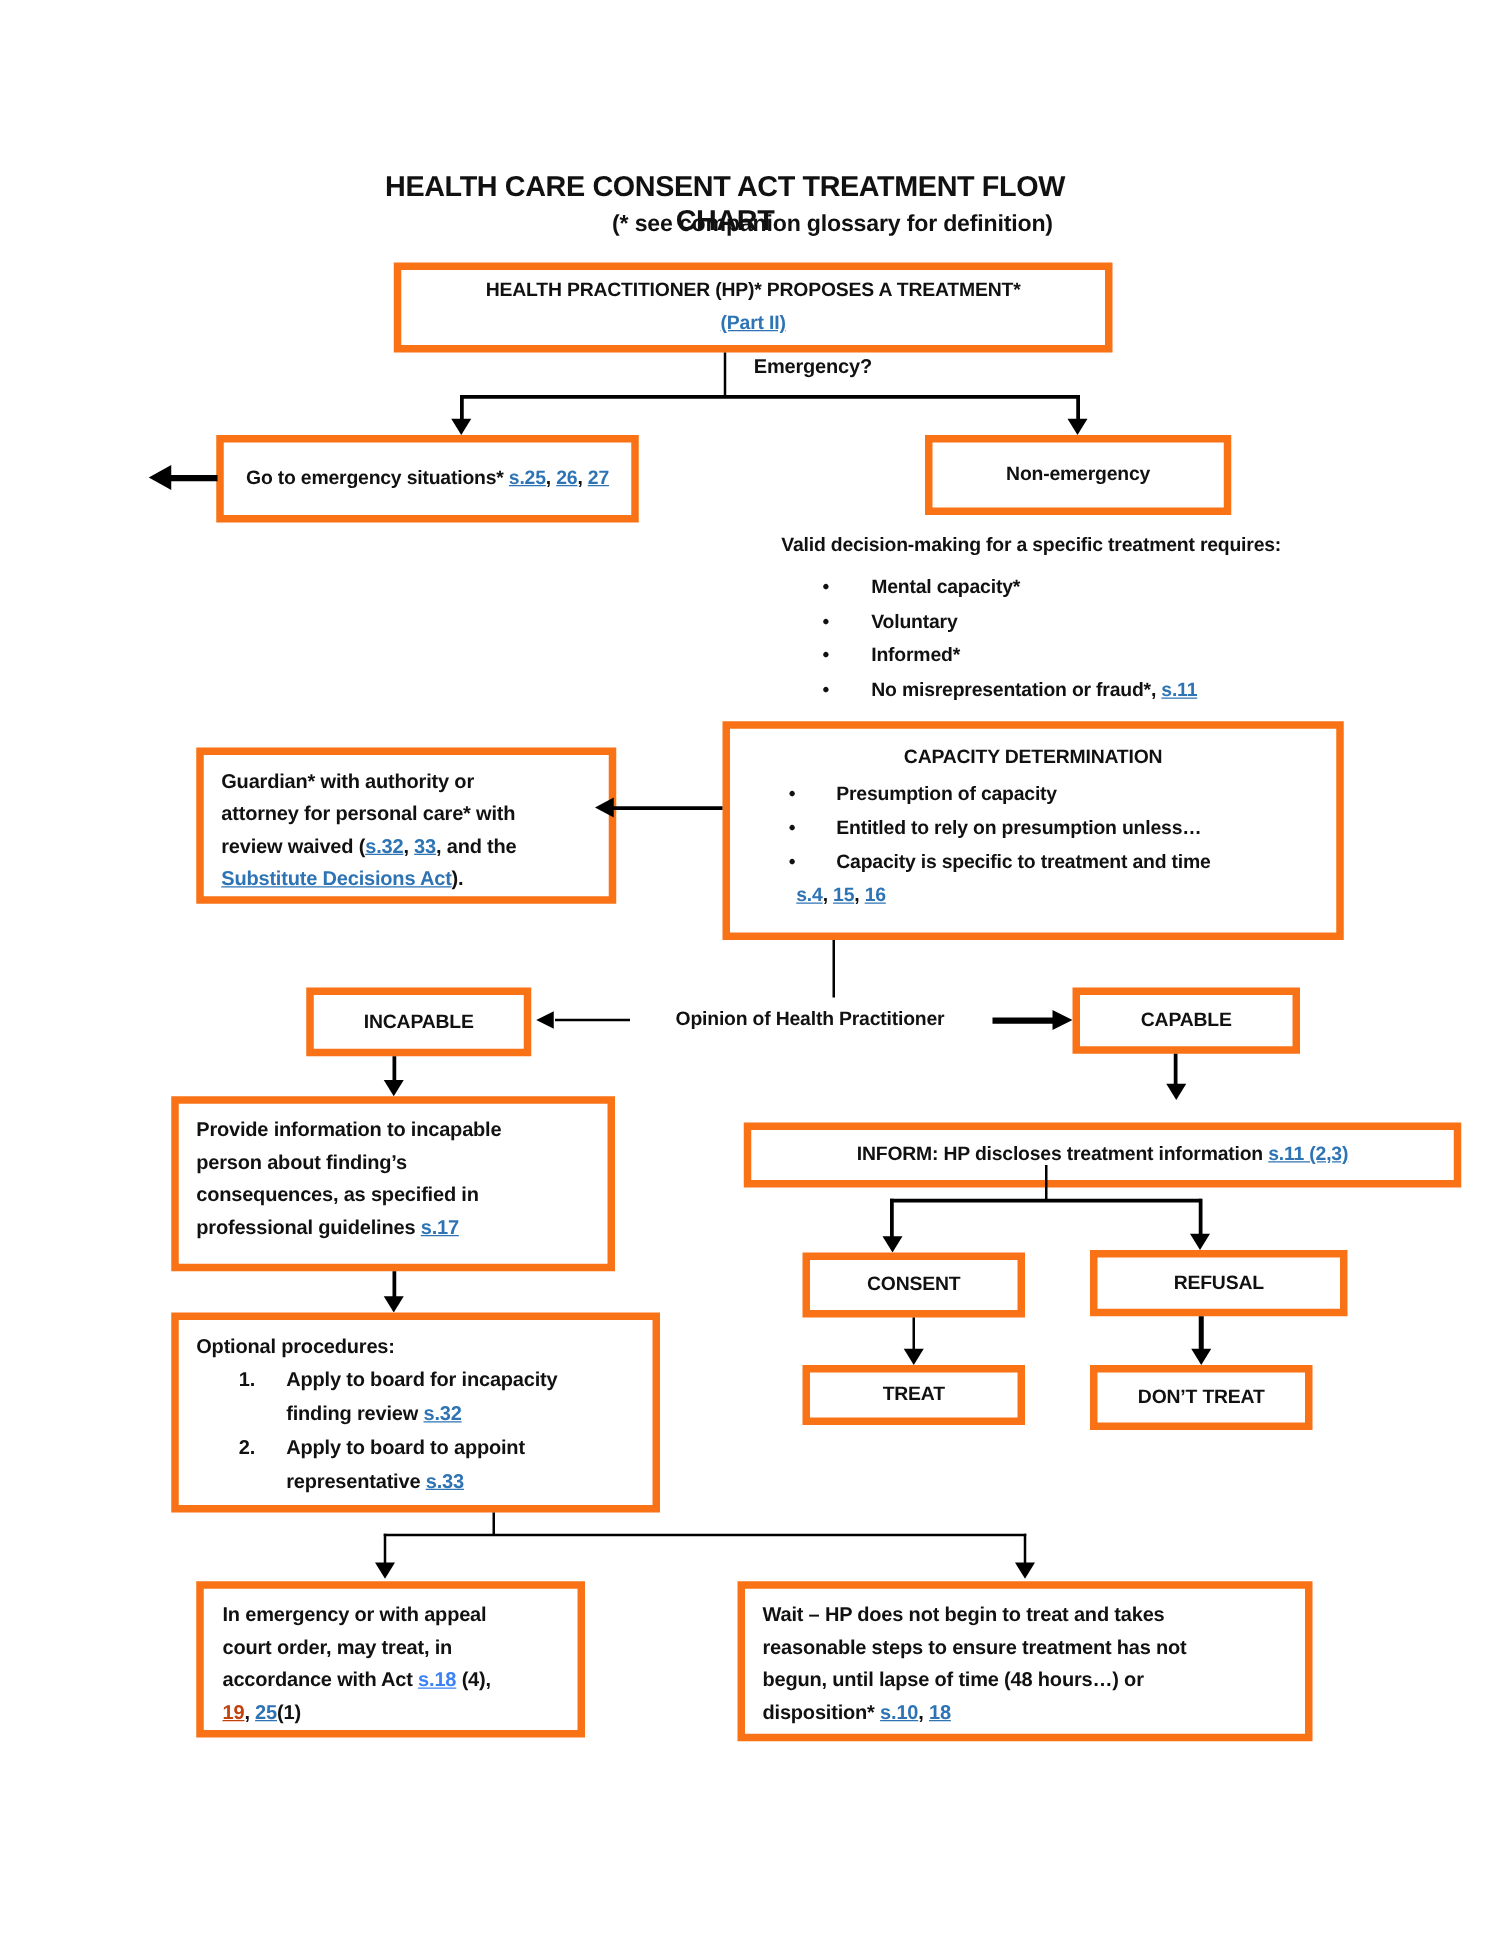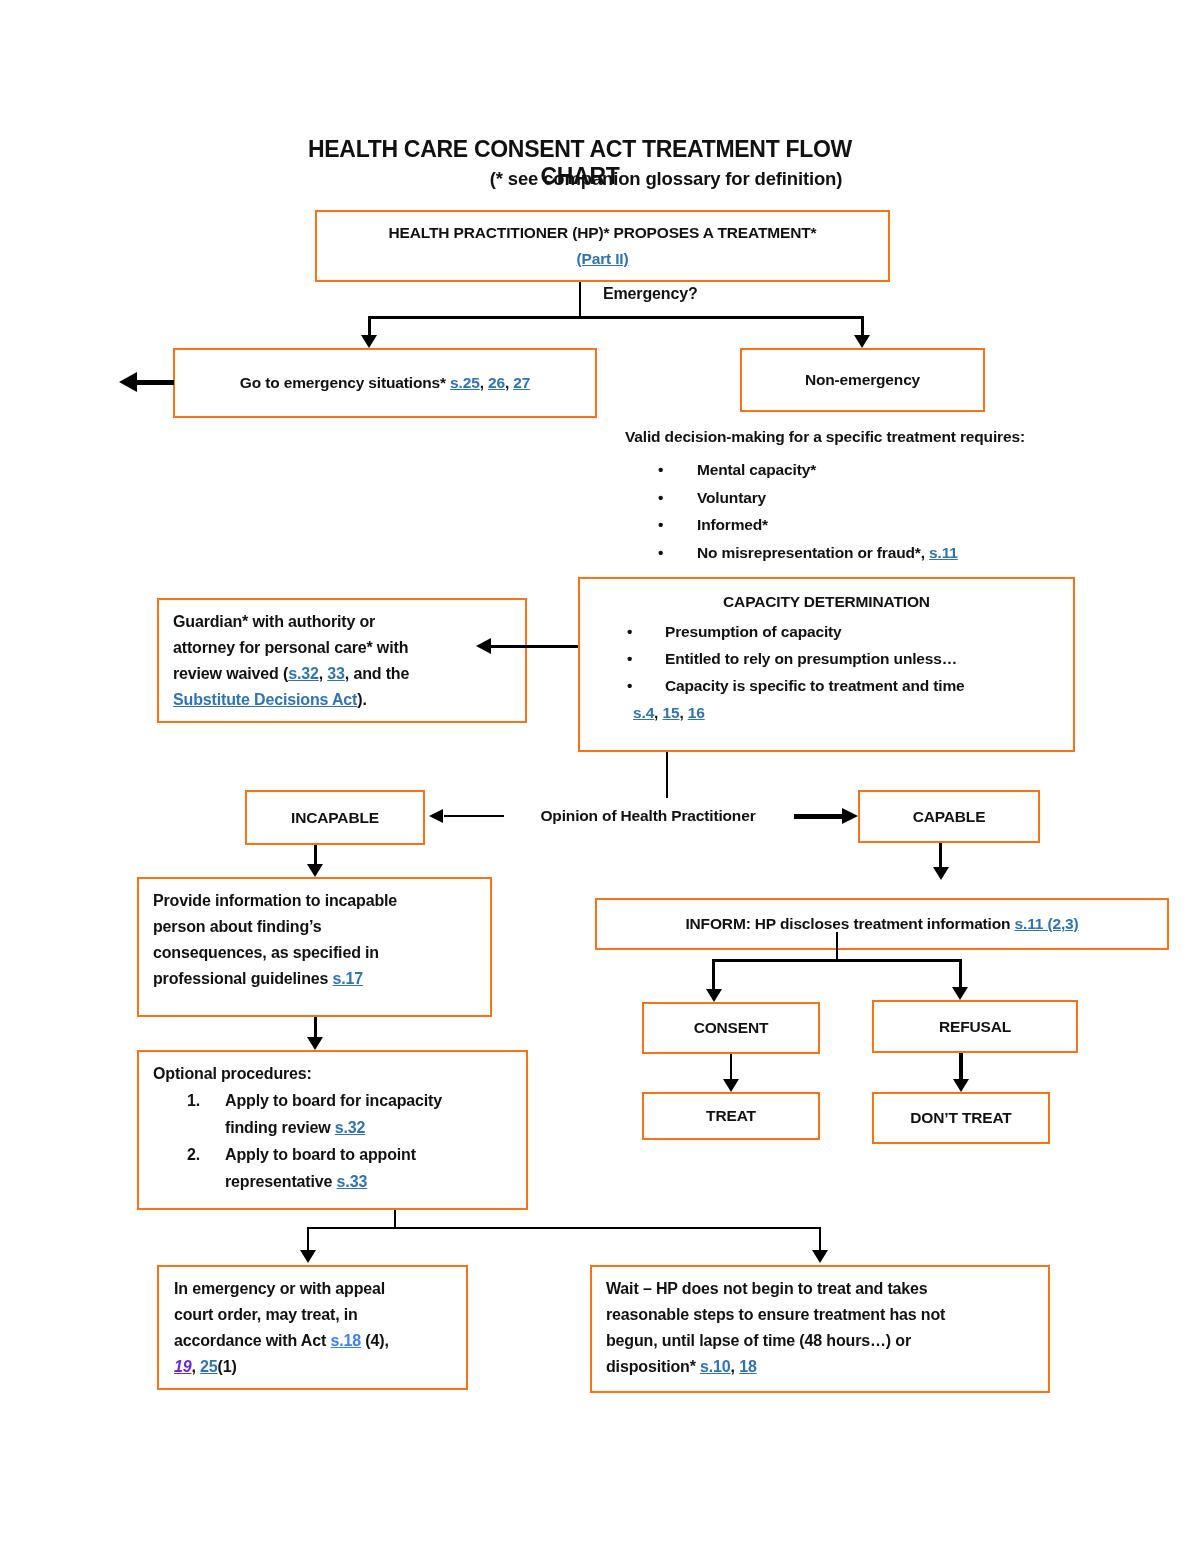--- a/index.html
+++ b/index.html
@@ -2,21 +2,21 @@
 <html><head>
 <meta charset="utf-8">
 <style>
   html,body { margin:0; padding:0; background:#ffffff; }
   #canvas {
     position:relative; width:1200px; height:1553px; background:#ffffff;
     font-family:"Liberation Sans", sans-serif; color:#111111;
     font-weight:bold; letter-spacing:-0.15px; overflow:hidden;
   }
   .box {
-    position:absolute; box-sizing:border-box; border:2px solid #f97316;
+    position:absolute; box-sizing:border-box; border:6px solid #f97316;
     background:#fff; font-size:15.5px; line-height:26px;
   }
   .center { display:flex; flex-direction:column; align-items:center; justify-content:center; text-align:center; }
   .pad { padding:9px 14px; }
   .lbl { position:absolute; font-size:15.5px; }
   .hline,.vline { position:absolute; background:#000; }
   .ah { position:absolute; width:0; height:0; }
   .ah-down  { border-left:8px solid transparent; border-right:8px solid transparent; border-top:13px solid #000; }
   .ah-left  { border-top:8px solid transparent; border-bottom:8px solid transparent; border-right:15px solid #000; }
   .ah-right { border-top:8px solid transparent; border-bottom:8px solid transparent; border-left:16px solid #000; }
@@ -43,21 +43,21 @@
   </div>
 
   <div class="vline" style="left:579px; top:282px; width:2px; height:36px;"></div>
   <div class="lbl" style="left:603px; top:285px; font-size:16px;">Emergency?</div>
   <div class="hline" style="left:368px; top:316px; width:496px; height:2.5px;"></div>
   <div class="vline" style="left:368px; top:316px; width:2.5px; height:21px;"></div>
   <div class="ah ah-down" style="left:361px; top:335px;"></div>
   <div class="vline" style="left:861px; top:316px; width:2.5px; height:21px;"></div>
   <div class="ah ah-down" style="left:854px; top:335px;"></div>
 
-  <div class="box center" style="left:173px; top:348px; width:424px; height:70px;">
+  <div class="box center" style="left:173px; top:348px; width:338px; height:70px;">
     <div><span>Go to emergency situations* </span><a class="doclink" href="#" style="color: rgb(46, 116, 181);">s.25</a><span>, </span><a class="doclink" href="#" style="color: rgb(46, 116, 181);">26</a><span>, </span><a class="doclink" href="#" style="color: rgb(46, 116, 181);">27</a></div>
   </div>
   <div class="hline" style="left:136px; top:380px; width:38px; height:5px;"></div>
   <div class="ah ah-left big" style="left:119px; top:372px;"></div>
 
   <div class="box center" style="left:740px; top:348px; width:245px; height:64px;">
     <div>Non-emergency</div>
   </div>
 
   <div class="lbl" style="left:625px; top:428px; font-size:15.5px;">Valid decision-making for a specific treatment requires:</div>
@@ -92,21 +92,21 @@
         <span><span>Entitled to rely on presumption unless…</span></span>
       </div>
       <div class="row" style="padding-left:47px;">
         <span class="marker" style="flex-basis:38px;">•</span>
         <span><span>Capacity is specific to treatment and time</span></span>
       </div>
       <div style="padding-left:53px;"><a class="doclink" href="#" style="color: rgb(46, 116, 181);">s.4</a><span>, </span><a class="doclink" href="#" style="color: rgb(46, 116, 181);">15</a><span>, </span><a class="doclink" href="#" style="color: rgb(46, 116, 181);">16</a></div>
     </div>
   </div>
 
-  <div class="box pad" style="left:157px; top:598px; width:370px; height:125px; font-size:16px;">
+  <div class="box pad" style="left:157px; top:598px; width:336px; height:125px; font-size:16px;">
     <div><span>Guardian* with authority or</span><br><span>attorney for personal care* with</span><br><span>review waived (</span><a class="doclink" href="#" style="color: rgb(46, 116, 181);">s.32</a><span>, </span><a class="doclink" href="#" style="color: rgb(46, 116, 181);">33</a><span>, and the</span><br><a class="doclink" href="#" style="color: rgb(46, 116, 181);">Substitute Decisions Act</a><span>).</span></div>
   </div>
   <div class="hline" style="left:490px; top:645px; width:88px; height:2.5px;"></div>
   <div class="ah ah-left" style="left:476px; top:638px;"></div>
 
   <div class="vline" style="left:666px; top:752px; width:2px; height:46px;"></div>
 
   <div class="box center" style="left:245px; top:790px; width:180px; height:55px;">
     <div>INCAPABLE</div>
   </div>
@@ -172,19 +172,19 @@
   </div>
 
   <div class="vline" style="left:394px; top:1210px; width:1.5px; height:18px;"></div>
   <div class="hline" style="left:307px; top:1227px; width:514px; height:1.5px;"></div>
   <div class="vline" style="left:307px; top:1227px; width:2px; height:25px;"></div>
   <div class="ah ah-down" style="left:300px; top:1250px;"></div>
   <div class="vline" style="left:819px; top:1227px; width:2px; height:25px;"></div>
   <div class="ah ah-down" style="left:812px; top:1250px;"></div>
 
   <div class="box pad" style="left:157px; top:1265px; width:311px; height:125px; font-size:16px;padding-left:15px;">
-    <div><span>In emergency or with appeal</span><br><span>court order, may treat, in</span><br><span>accordance with Act </span><a class="doclink" href="#" style="color: #3b82f6;">s.18</a><span> (4),</span><br><a class="doclink" href="#" style="color: #6d28d9; font-style: italic;">19</a><span>, </span><a class="doclink" href="#" style="color: rgb(46, 116, 181);">25</a><span>(1)</span></div>
+    <div><span>In emergency or with appeal</span><br><span>court order, may treat, in</span><br><span>accordance with Act </span><a class="doclink" href="#" style="color: #3b82f6;">s.18</a><span> (4),</span><br><a class="doclink" href="#" style="color: #c2410c;">19</a><span>, </span><a class="doclink" href="#" style="color: rgb(46, 116, 181);">25</a><span>(1)</span></div>
   </div>
   <div class="box pad" style="left:590px; top:1265px; width:460px; height:128px; font-size:16px;">
     <div><span>Wait – HP does not begin to treat and takes</span><br><span>reasonable steps to ensure treatment has not</span><br><span>begun, until lapse of time (48 hours…) or</span><br><span>disposition* </span><a class="doclink" href="#" style="color: rgb(46, 116, 181);">s.10</a><span>, </span><a class="doclink" href="#" style="color: rgb(46, 116, 181);">18</a></div>
   </div>
 
 </div>
 
 </body></html>

